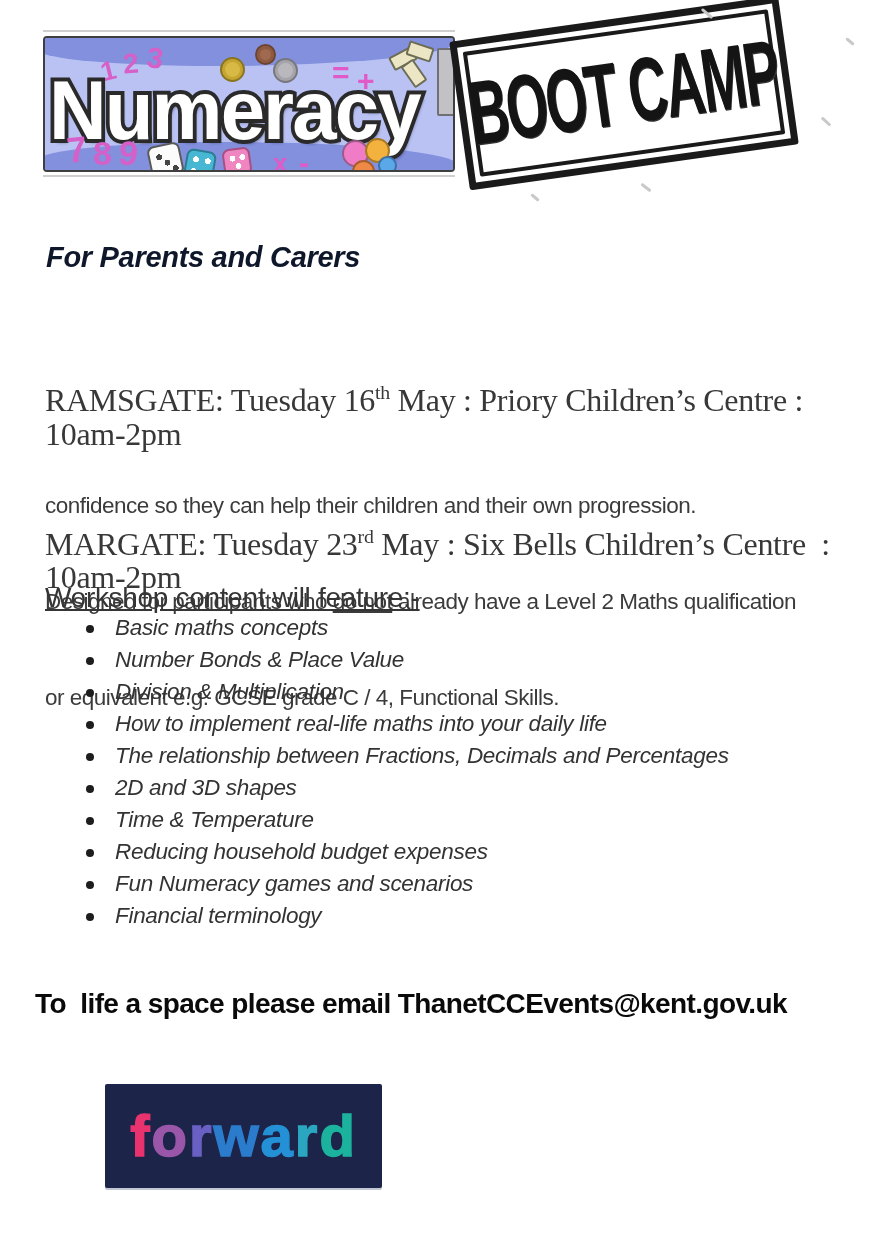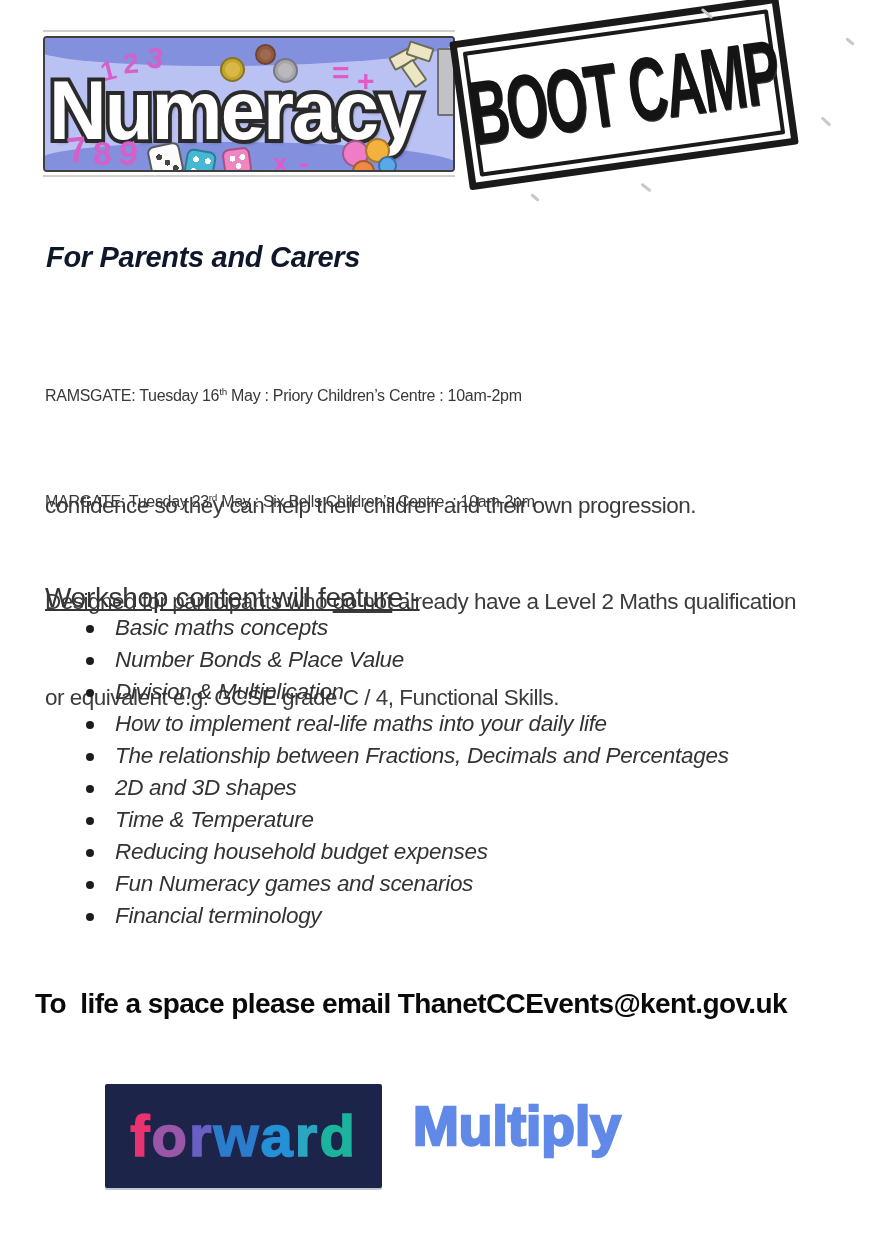--- a/index.html
+++ b/index.html
@@ -83,22 +83,23 @@
 
   
   .heading{
     position:absolute; left:46px; top:226px;
     font-size:29px; font-weight:bold; font-style:italic; color:#0f172a;
     letter-spacing:-0.3px;
     margin-top:15px;
   }
   .sessions{
     position:absolute; left:45px; top:307px;
-    font-size:16px; line-height:34px; color:#383838; letter-spacing:-0.3px;
+    font-size:32px; line-height:34px; color:#383838; letter-spacing:-0.3px;
     white-space:pre-wrap;
+    font-family:Liberation Serif, serif;
   }
   .sessions .sup{vertical-align:super; font-size:0.62em;}
   .intro{
     position:absolute; left:45px; top:426px;
     font-size:22.5px; line-height:32px; color:#3b3b3b; letter-spacing:-0.5px;
     white-space:pre-wrap;
   }
   .u{text-decoration:underline;}
   .list-heading{
     position:absolute; left:45px; top:582px;
@@ -231,15 +232,14 @@
 
   <div class="forward-box">
     <span class="letter" style="color: rgb(232, 51, 111);">f</span>
     <span class="letter" style="color: rgb(154, 86, 168);">o</span>
     <span class="letter" style="color: rgb(106, 96, 196);">r</span>
     <span class="letter" style="color: rgb(43, 124, 205);">w</span>
     <span class="letter" style="color: rgb(36, 144, 214);">a</span>
     <span class="letter" style="color: rgb(42, 166, 192);">r</span>
     <span class="letter" style="color: rgb(28, 179, 158);">d</span>
   </div>
-  <div class="multiply">Multiply</div>
 
 </div>
 
 </body></html>

